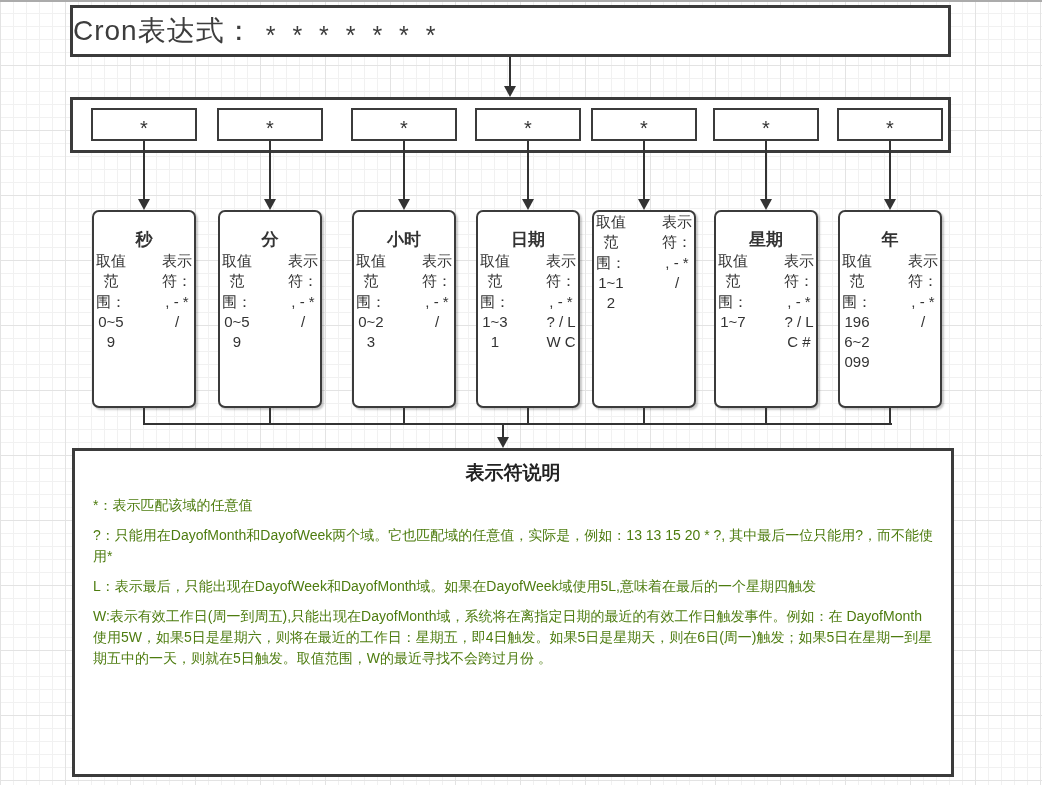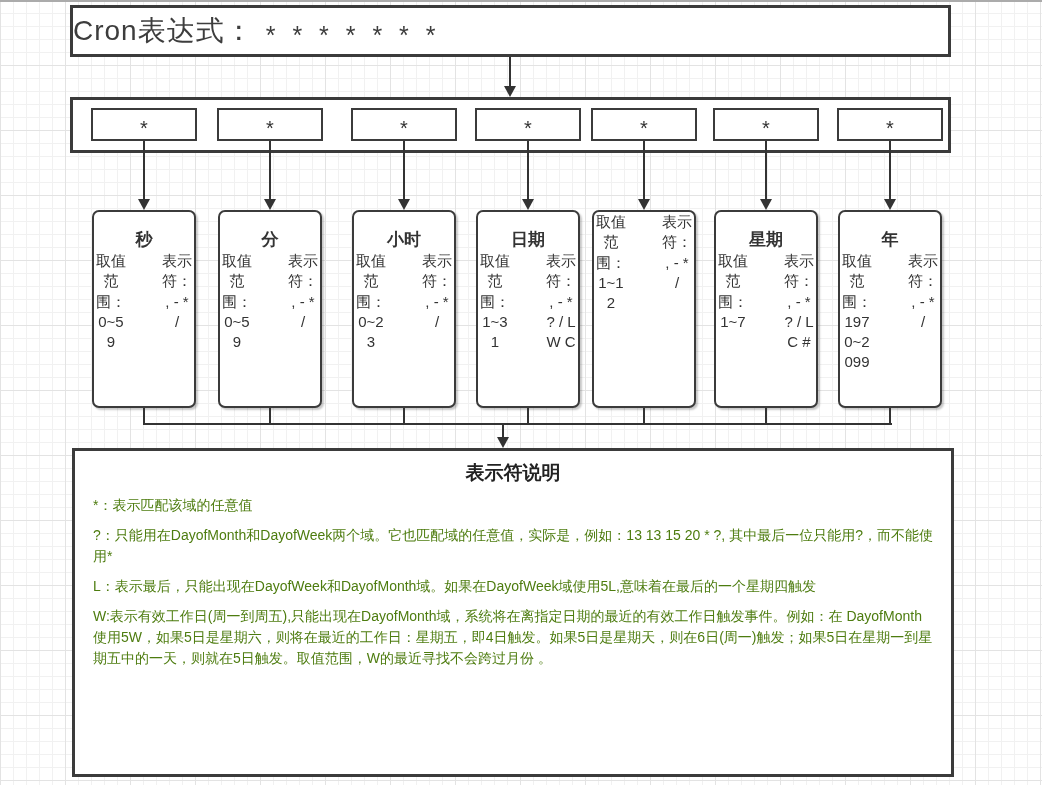--- a/index.html
+++ b/index.html
@@ -273,21 +273,21 @@
       </div>
     <div class="connector">
         <div class="line"></div>
         <div class="head"></div>
       </div>
     <div class="field-box">
       <div class="field-title">年</div>
       <div class="field-body">
         <div class="field-group">
           <div>取值范围：</div>
-          <div>1970~2099</div>
+          <div>1966~2099</div>
         </div>
         <div class="field-group">
           <div>表示符：</div>
           <div>, - * /</div>
         </div>
       </div>
     </div>
     <div class="stub"></div>
   </div>
 

